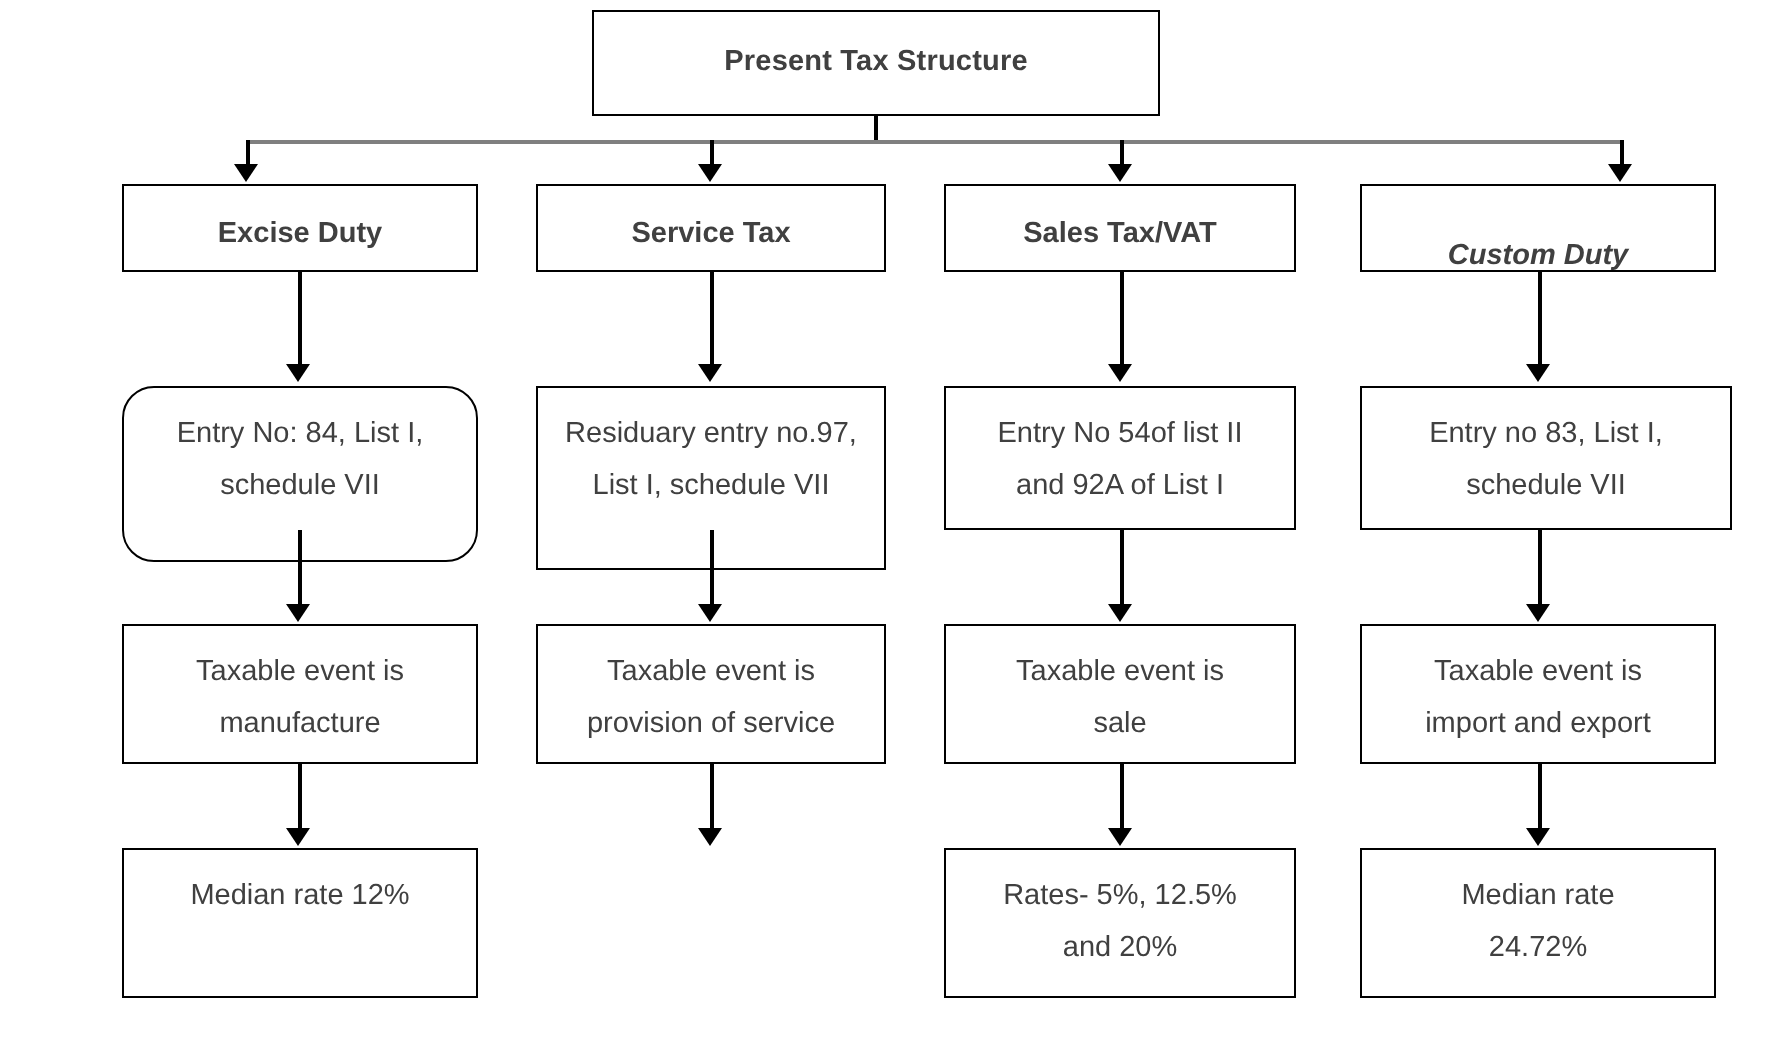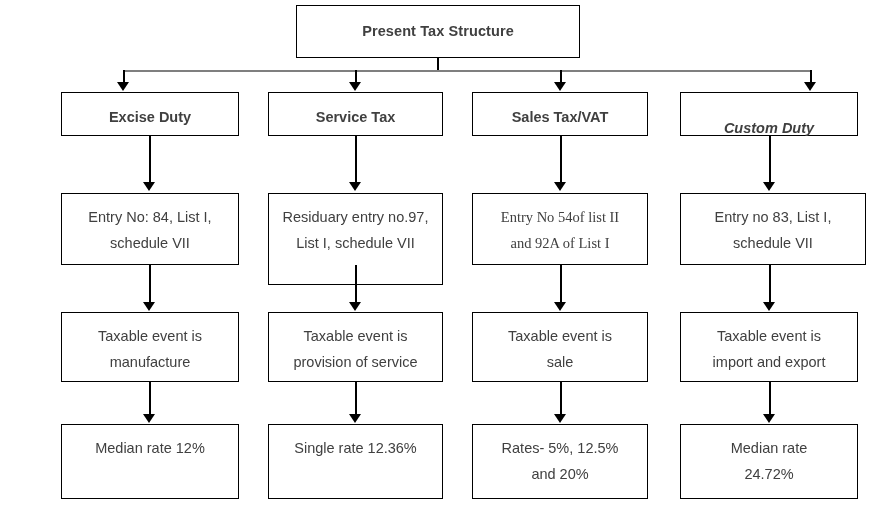--- a/index.html
+++ b/index.html
@@ -79,21 +79,21 @@
   <div class="hbus" style="left:123px; top:70px; width:688px;"></div>
 
   <div class="vline" style="left:123px; top:70px; height:13px;"></div>
   <div class="arrow" style="left:117px; top:82px;"></div>
   <div class="box head-box" style="left:61px; top:92px; width:178px; height:44px; padding-top:11px;">
     <span class="txt">Excise Duty</span>
   </div>
 
   <div class="vline" style="left:149px; top:136px; height:47px;"></div>
   <div class="arrow" style="left:143px; top:182px;"></div>
-  <div class="box" style="left:61px; top:193px; width:178px; height:72px;">
+  <div class="box" style="left:61px; top:193px; width:178px; height:88px;border-radius:16px;">
     <span class="txt">Entry No: 84, List I,
 schedule VII</span>
   </div>
 
   <div class="vline" style="left:149px; top:265px; height:38px;"></div>
   <div class="arrow" style="left:143px; top:302px;"></div>
   <div class="box" style="left:61px; top:312px; width:178px; height:70px;">
     <span class="txt">Taxable event is
 manufacture</span>
   </div>
@@ -119,33 +119,30 @@
 
   <div class="vline" style="left:355px; top:265px; height:38px;"></div>
   <div class="arrow" style="left:349px; top:302px;"></div>
   <div class="box" style="left:268px; top:312px; width:175px; height:70px;">
     <span class="txt">Taxable event is
 provision of service</span>
   </div>
 
   <div class="vline" style="left:355px; top:382px; height:33px;"></div>
   <div class="arrow" style="left:349px; top:414px;"></div>
-  <div class="box" style="left:268px; top:424px; width:175px; height:75px;">
-    <span class="txt">Single rate 12.36%</span>
-  </div>
 
   <div class="vline" style="left:560px; top:70px; height:13px;"></div>
   <div class="arrow" style="left:554px; top:82px;"></div>
   <div class="box head-box" style="left:472px; top:92px; width:176px; height:44px; padding-top:11px;">
     <span class="txt">Sales Tax/VAT</span>
   </div>
 
   <div class="vline" style="left:560px; top:136px; height:47px;"></div>
   <div class="arrow" style="left:554px; top:182px;"></div>
-  <div class="box" style="left:472px; top:193px; width:176px; height:72px;font-family:Liberation Serif, serif;">
+  <div class="box" style="left:472px; top:193px; width:176px; height:72px;">
     <span class="txt">Entry No 54of list II
 and 92A of List I</span>
   </div>
 
   <div class="vline" style="left:560px; top:265px; height:38px;"></div>
   <div class="arrow" style="left:554px; top:302px;"></div>
   <div class="box" style="left:472px; top:312px; width:176px; height:70px;">
     <span class="txt">Taxable event is
 sale</span>
   </div>

